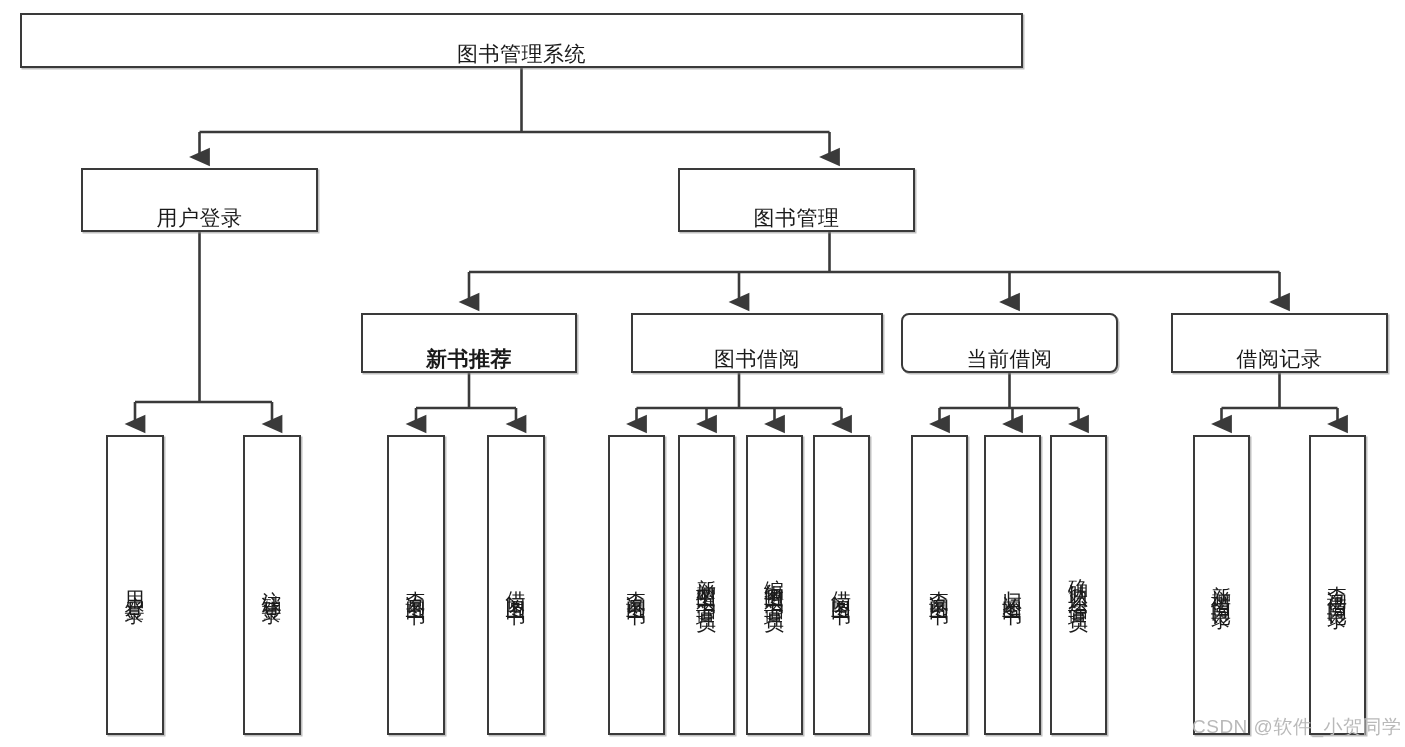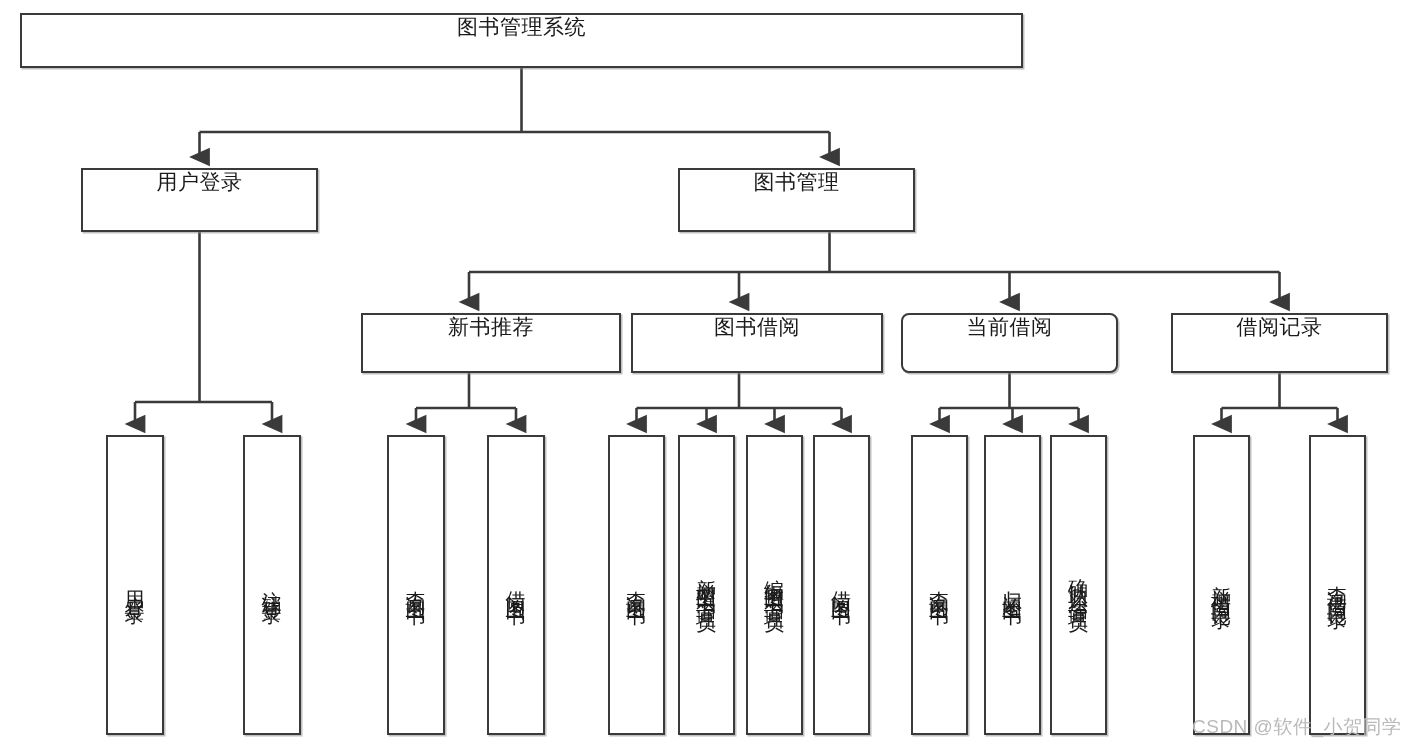--- a/index.html
+++ b/index.html
@@ -26,21 +26,21 @@
     height: 747px;
     pointer-events: none;
   }
   .node-box {
     position: absolute;
     box-sizing: border-box;
     background: #ffffff;
     border: 2px solid #3a3a3a;
     box-shadow: 1.5px 1.5px 0 rgba(140,140,140,0.55);
     display: flex;
-    align-items: flex-start;
+    align-items: flex-end;
     justify-content: center;
   }
   .node-label {
     color: #1a1a1a;
     font-size: 21px;
     letter-spacing: 0.5px;
     line-height: 1.15;
     white-space: nowrap;
     text-align: center;
   }
@@ -117,21 +117,21 @@
   <div id="nodes-layer">
       <div class="node-box" style="left: 20px; top: 13px; width: 1003px; height: 55px;">
         <span class="node-label">图书管理系统</span>
       </div>
       <div class="node-box" style="left: 81px; top: 168px; width: 237px; height: 64px;">
         <span class="node-label">用户登录</span>
       </div>
       <div class="node-box" style="left: 678px; top: 168px; width: 237px; height: 64px;">
         <span class="node-label">图书管理</span>
       </div>
-      <div class="node-box" style="left: 361px; top: 313px; width: 260px; height: 60px;">
+      <div class="node-box" style="left: 361px; top: 313px; width: 216px; height: 60px; font-weight: bold;">
         <span class="node-label">新书推荐</span>
       </div>
       <div class="node-box" style="left: 631px; top: 313px; width: 252px; height: 60px;">
         <span class="node-label">图书借阅</span>
       </div>
       <div class="node-box" style="left: 901px; top: 313px; width: 217px; height: 60px; border-radius: 8px;">
         <span class="node-label">当前借阅</span>
       </div>
       <div class="node-box" style="left: 1171px; top: 313px; width: 217px; height: 60px;">
         <span class="node-label">借阅记录</span>

